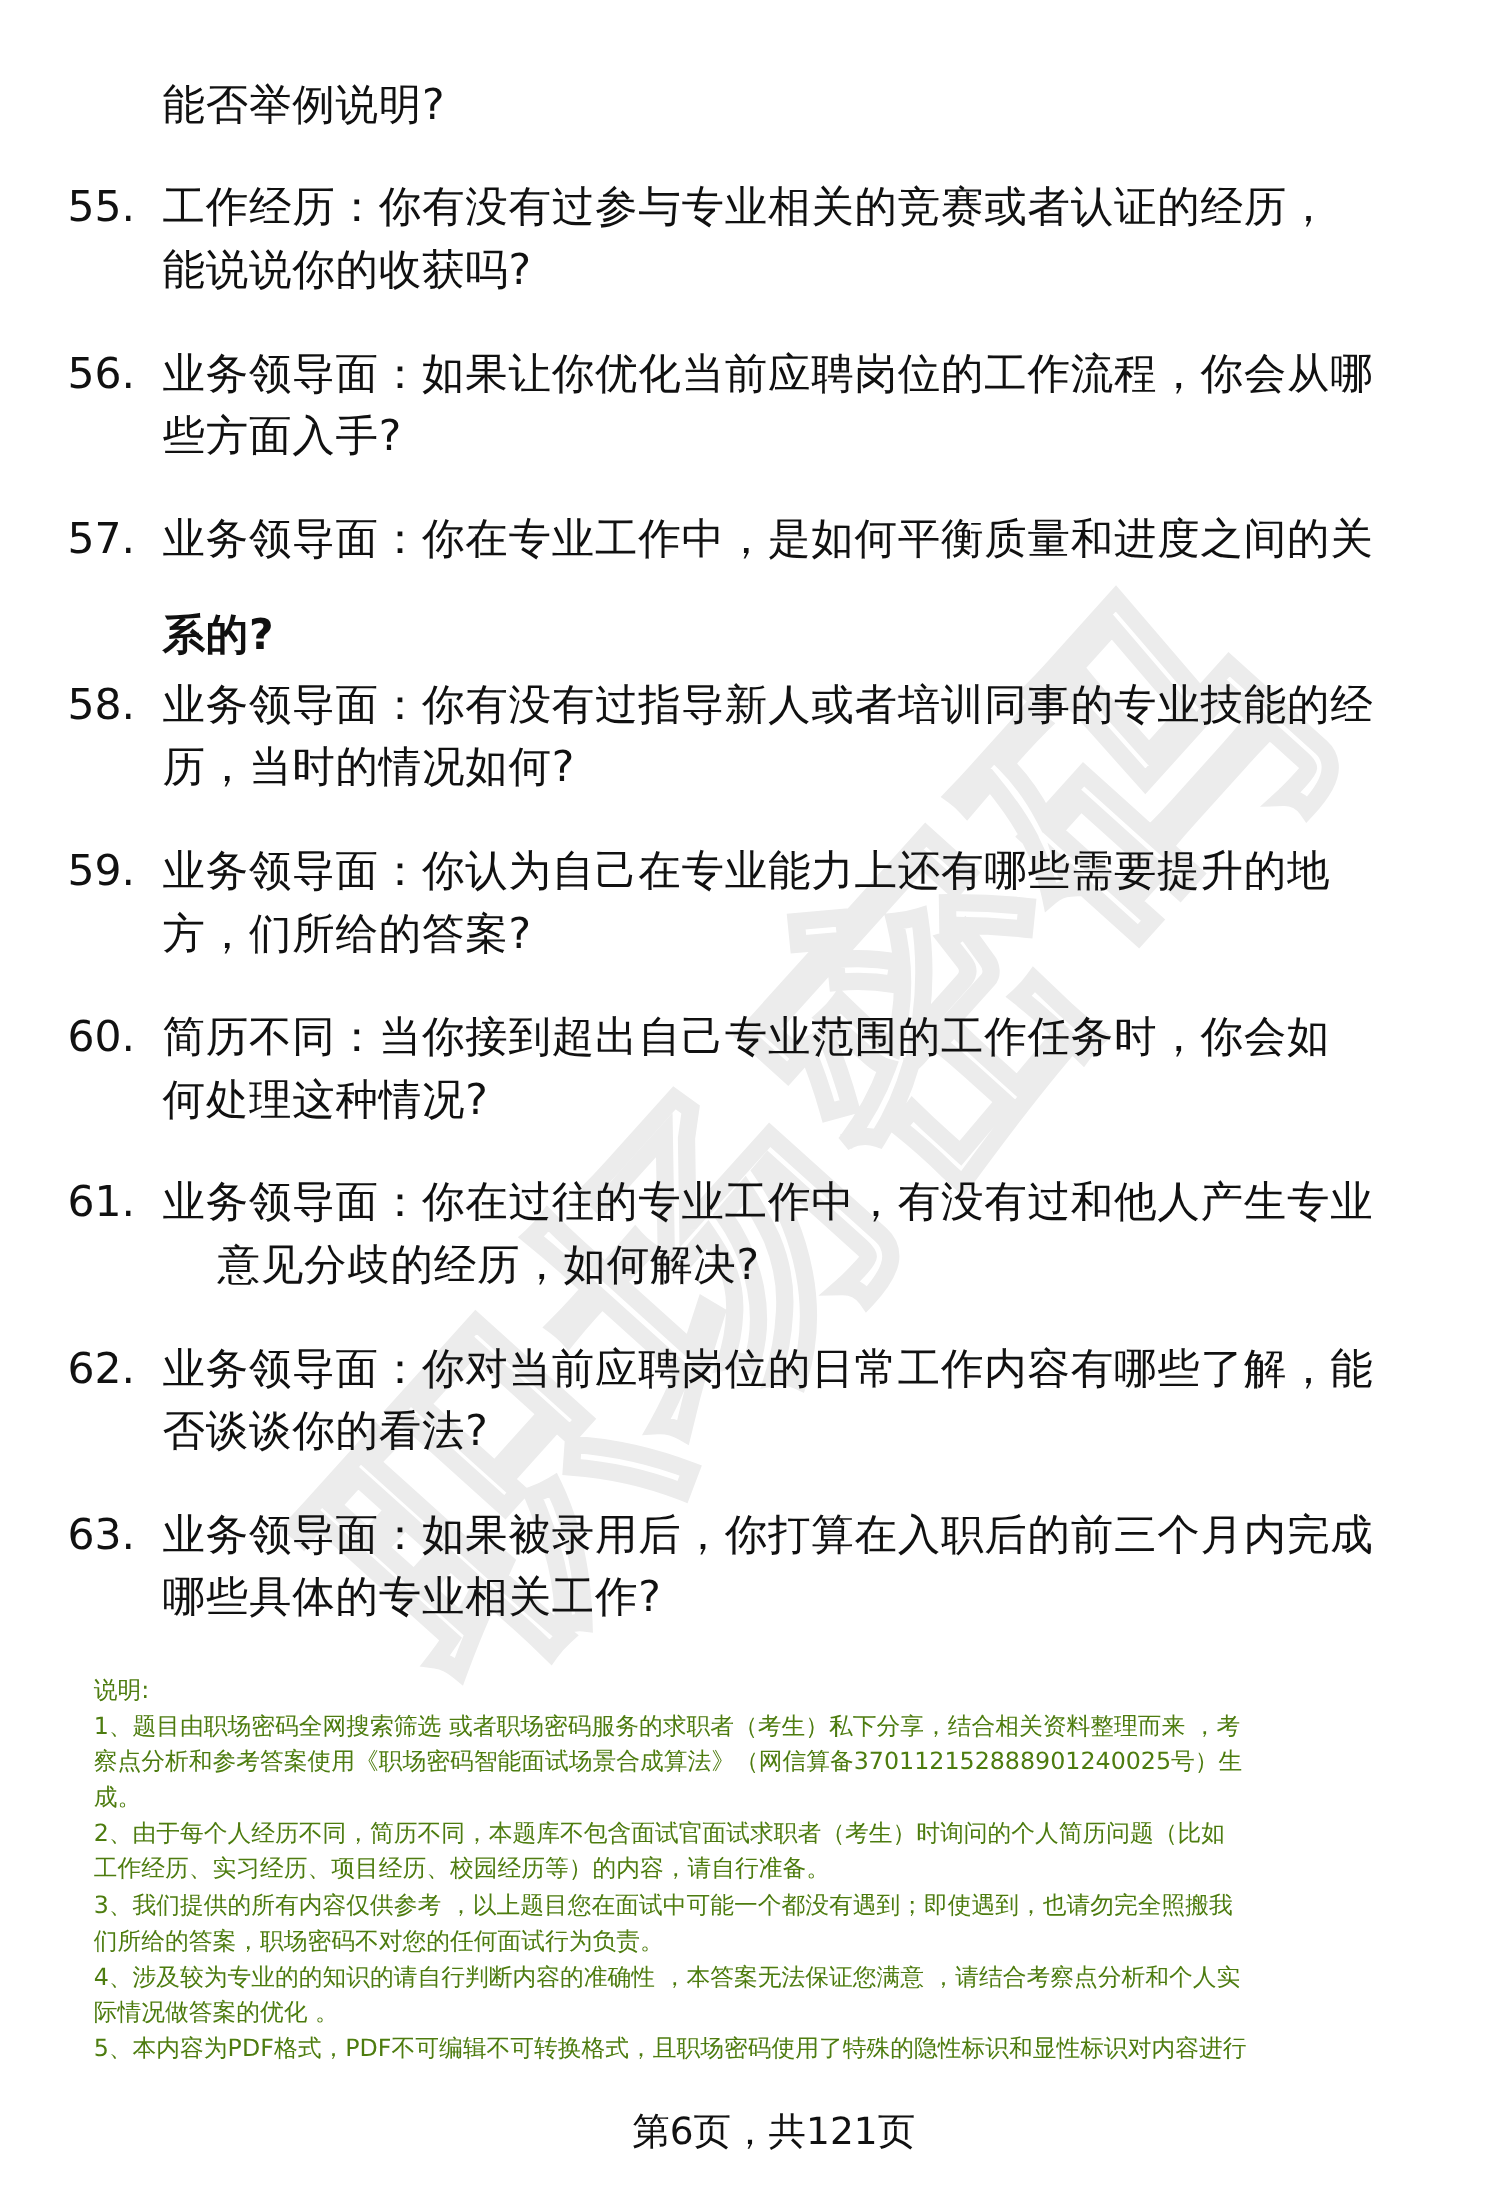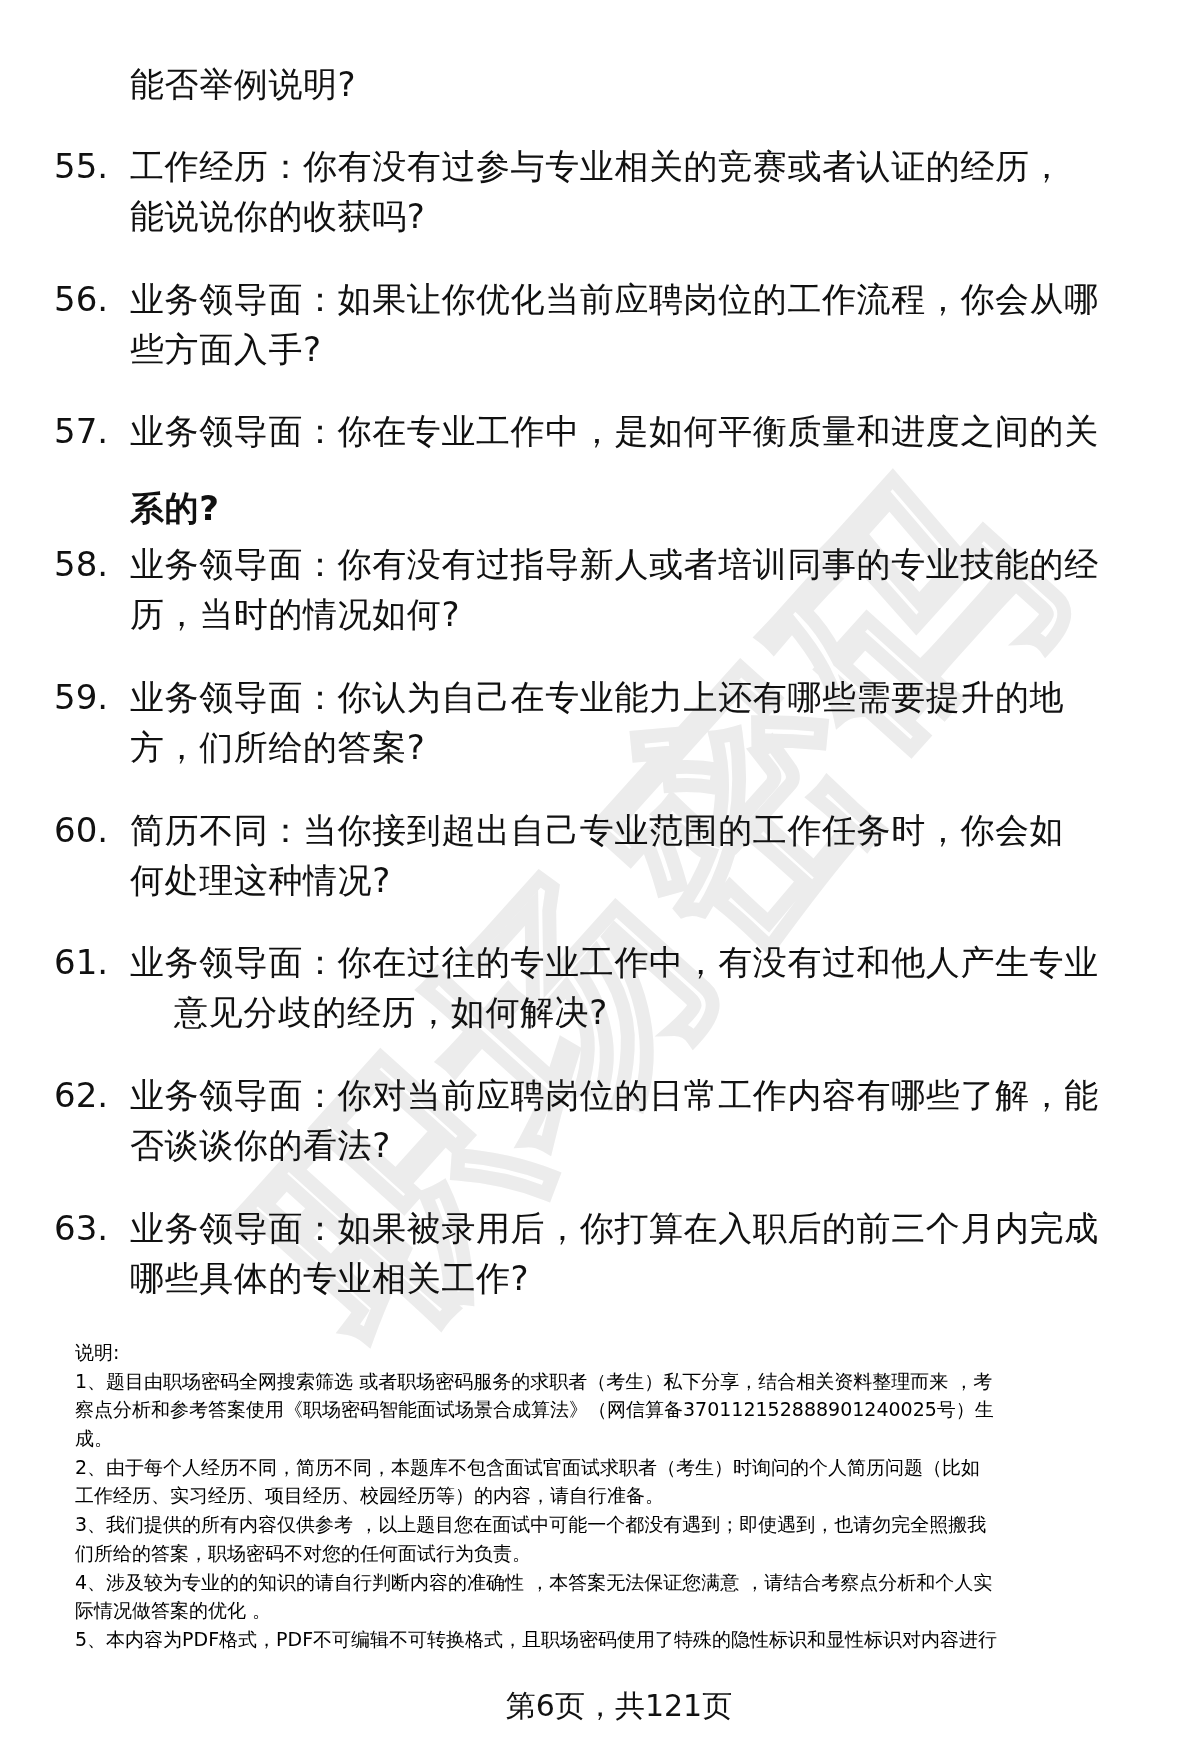--- a/index.html
+++ b/index.html
@@ -70,21 +70,21 @@
     left: 75px;
     top: 1338px;
     width: 1090px;
     z-index: 1;
   }
   .note-line {
     font-size: 19px;
     line-height: 28.7px;
     height: 28.7px;
     white-space: nowrap;
-    color: #000000;
+    color: #4d7c0f;
   }
   .footer {
     position: absolute;
     left: 0;
     top: 1686px;
     width: 1238px;
     text-align: center;
     font-size: 30px;
     line-height: 40px;
     color: #111111;

